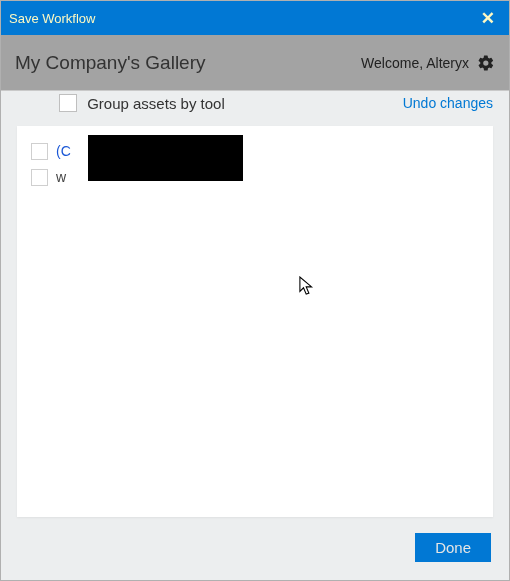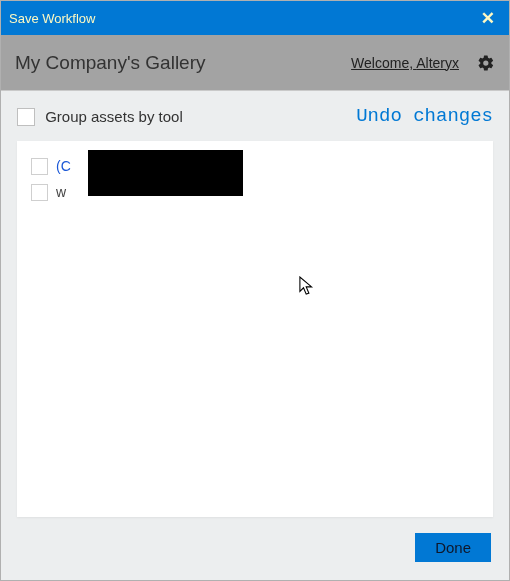--- a/index.html
+++ b/index.html
@@ -46,56 +46,55 @@
     border-bottom: 1px solid #c9c9c9;
   }
   .subheader .title {
     font-size: 19px;
     color: #333;
     font-weight: 400;
   }
   .subheader .right {
     display: flex;
     align-items: center;
-    gap: 18px;
+    gap: 8px;
     font-size: 14px;
     color: #222;
-    text-decoration: underline;
   }
   .subheader .right .welcome-label { font-weight: 400; }
   .gear {
     width: 18px; height: 18px;
     display: inline-flex; align-items: center; justify-content: center;
     cursor: pointer;
   }
   .controls-row {
     display: flex;
     align-items: center;
     justify-content: space-between;
-    padding: 14px 16px 8px 16px;
+    padding: 2px 16px 8px 16px;
     font-size: 15px;
+    margin-left: 42px;
   }
   .checkbox {
     width: 18px; height: 18px;
     border: 1px solid #bfbfbf;
     background: #fff;
     display: inline-block;
     vertical-align: middle;
     cursor: pointer;
   }
   .group-label {
     color: #333;
     margin-left: 6px;
     vertical-align: middle;
   }
   .undo-link {
     color: #0078d4;
-    font-size: 19px;
-    cursor: pointer;
-    font-family: Liberation Mono, monospace;
+    font-size: 14px;
+    cursor: pointer;
   }
   .content-panel {
     flex: 1;
     margin: 6px 16px 16px 16px;
     background: #fff;
     border: none;
     box-shadow: 0 1px 2px rgba(0,0,0,0.06);
     padding: 12px 14px;
     position: relative;
   }
@@ -123,21 +122,21 @@
     top: 9px;
     z-index: 5;
   }
   .footer {
     display: flex;
     justify-content: flex-end;
     padding: 0 18px 18px 0;
   }
   .done-btn {
     background: #0178d4;
-    color: #0f172a;
+    color: #e5e5e5;
     border: none;
     font-size: 15px;
     padding: 6px 20px;
     cursor: pointer;
   }
   .cursor {
     position: absolute;
     left: 298px;
     top: 275px;
     width: 18px; height: 20px;

